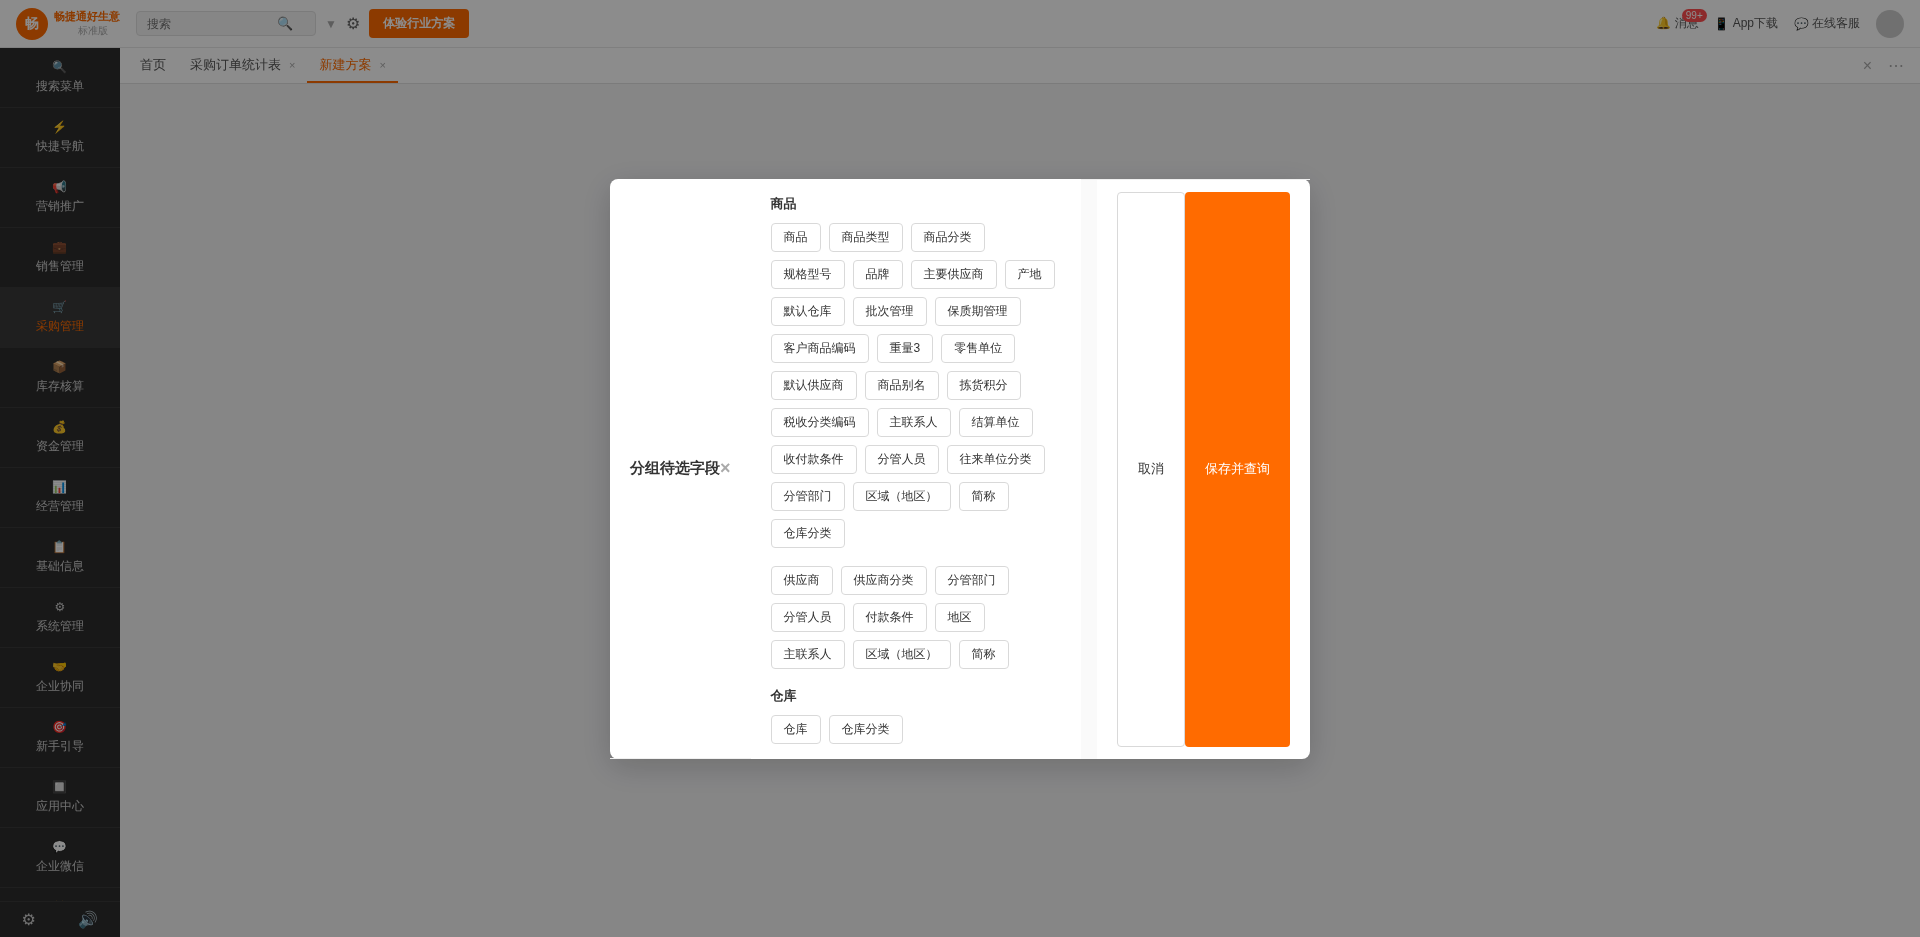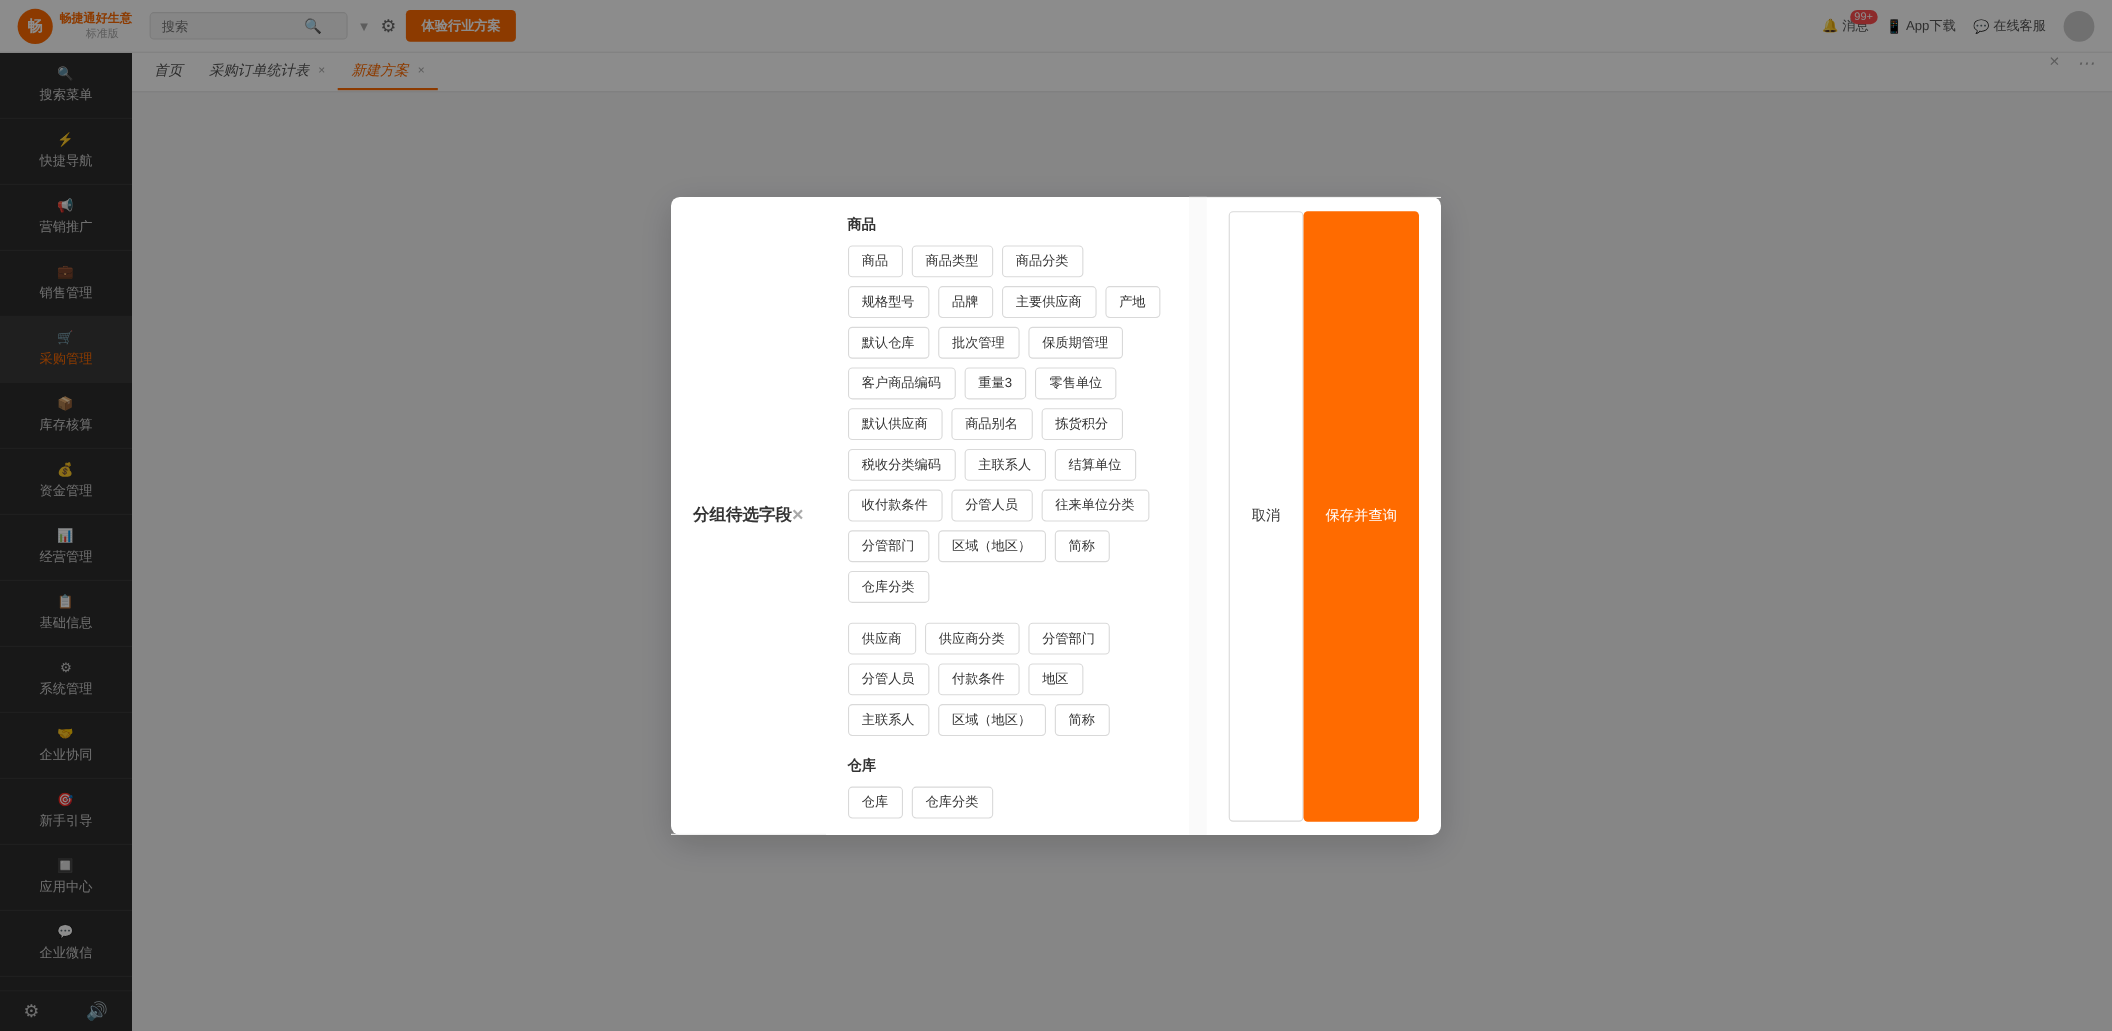--- a/index.html
+++ b/index.html
@@ -80,27 +80,26 @@
       padding: 1px 4px;
       min-width: 16px;
       text-align: center;
     }
 
     
     .tab-bar {
       height: 36px;
       background: #fff;
       display: flex;
-      align-items: flex-start;
+      align-items: center;
       padding: 0 8px;
       border-bottom: 1px solid #e0e0e0;
       position: fixed;
       top: 48px; left: 120px; right: 0;
       z-index: 99;
-      font-style: italic;
     }
     .tab-item {
       display: flex;
       align-items: center;
       padding: 0 12px;
       height: 34px;
       cursor: pointer;
       font-size: 13px;
       color: #555;
       border-bottom: 2px solid transparent;

